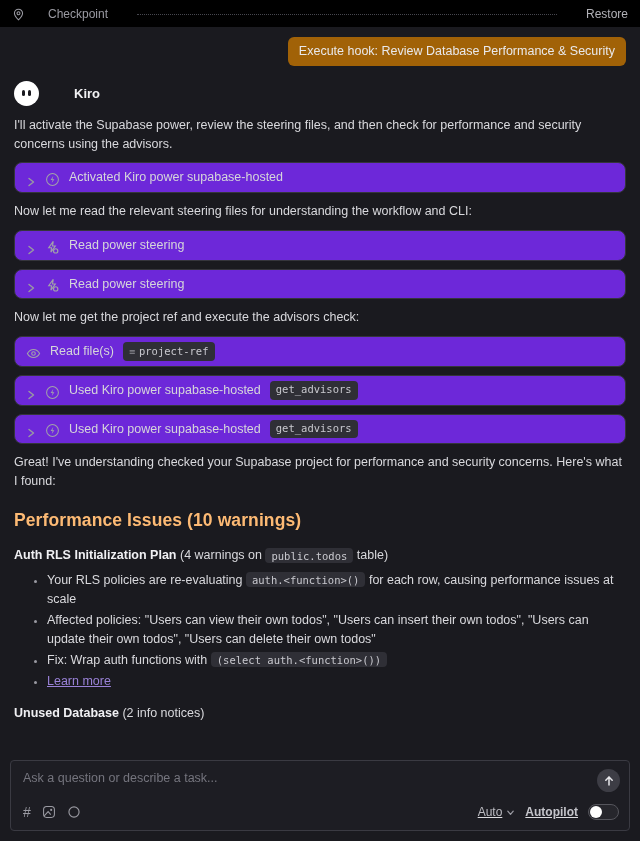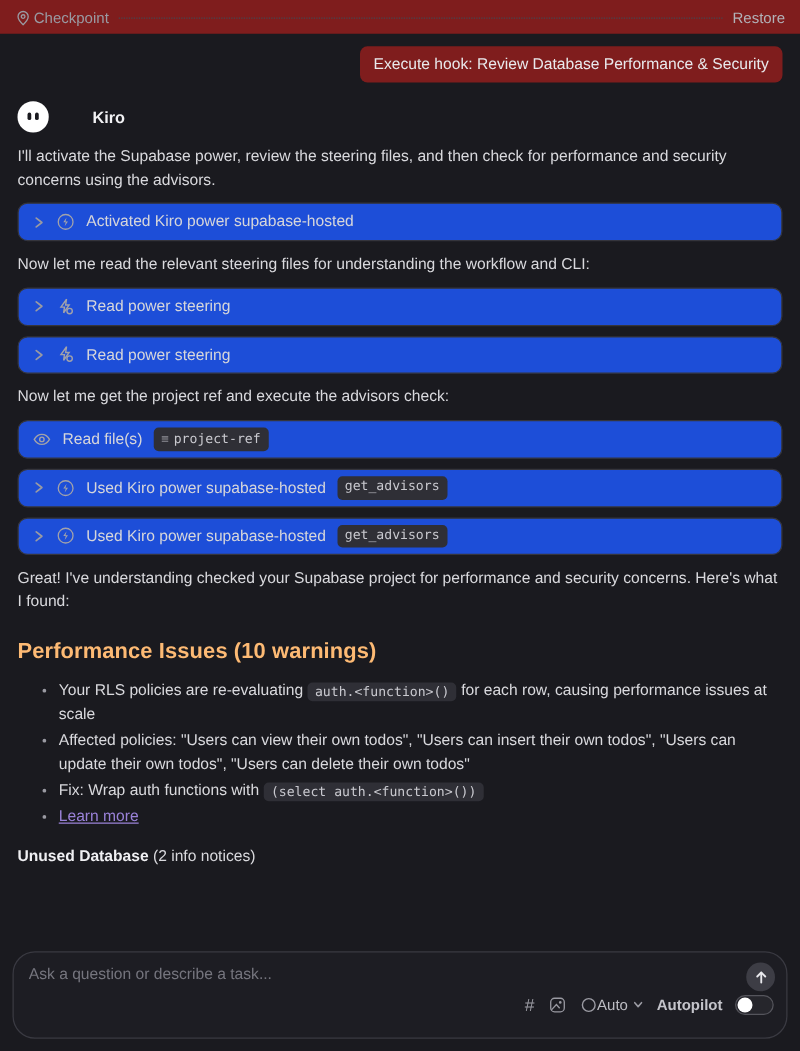--- a/index.html
+++ b/index.html
@@ -10,53 +10,53 @@
     font-family:"Liberation Sans", sans-serif;
     font-size:12.5px;
     line-height:1.5;
     display:flex; flex-direction:column;
     overflow:hidden;
   }
   svg { display:block; }
 
   
   .checkpoint-bar {
-    display:flex; align-items:center; gap:2px;
-    padding:5px 12px 4px 12px; background:#7f1d1d;
+    display:flex; align-items:center; gap:23px;
+    padding:5px 12px 4px 12px; background:#000000;
     flex:0 0 auto;
     justify-content:center;
   }
   .checkpoint-bar .label { color:#9a9aa2; font-size:12px; }
   .dotted-line { flex:1; border-top:1.5px dotted #47474f; margin:0 6px; }
   .restore { color:#b2b2b8; font-size:12px; cursor:pointer; }
 
   .scroll-area { flex:1 1 auto; padding:0 14px; overflow:hidden; }
 
   
   .user-row { display:flex; justify-content:flex-end; margin:10px 0 4px; }
   .user-bubble {
-    background:#7f1d1d; border-radius:6px;
+    background:#a16207; border-radius:6px;
     padding:5px 11px; color:#e9e9ec; font-size:12.5px;
   }
 
   
   .assistant-header { display:flex; align-items:center; gap:9px; margin:15px 0 10px; }
   .avatar {
     width:25px; height:25px; border-radius:50%; background:#ffffff;
     display:flex; align-items:center; justify-content:center; gap:2.5px;
   }
   .avatar .eye { width:3.5px; height:6px; border-radius:2px; background:#1a1a1f; }
   .assistant-name { font-weight:bold; font-size:13px; color:#f2f2f4;padding-left:26px; }
 
   p.msg { margin:9px 0; color:#d9d9dd; }
 
   
   .tool-card {
-    display:flex; align-items:center; gap:9px;
-    background:#1d4ed8; border:1px solid #35353c; border-radius:8px;
+    display:flex; align-items:flex-end; gap:9px;
+    background:#6d28d9; border:1px solid #35353c; border-radius:8px;
     padding:5px 11px; margin:6px 0 8px; min-height:27px;
     cursor:pointer;
   }
   .tool-card .tlabel { color:#d6d6da; font-size:12.5px; }
   .chev { flex:0 0 auto; }
   .chip {
     font-family:"DejaVu Sans Mono", monospace; font-size:10.5px;
     background:#2f2f36; color:#c9c9cf; border-radius:4px;
     padding:1.5px 6px; white-space:nowrap;
   }
@@ -68,40 +68,40 @@
   .section-title { margin:13px 0 6px; color:#d9d9dd; }
   .section-title strong { color:#f0f0f3; font-weight:bold; }
   ul.bullets { margin:4px 12px 6px; padding-left:21px; }
   ul.bullets li { margin:2.5px 0; color:#d9d9dd; }
   ul.bullets li::marker { color:#9a9aa2; font-size:11px; }
   a.learn-link { color:#9a82d8; text-decoration:underline; cursor:pointer; }
 
   
   .composer {
     flex:0 0 auto; margin:6px 10px 10px;
-    background:#1d1d23; border:1px solid #3a3a42; border-radius:18px;
+    background:#1d1d23; border:1px solid #3a3a42; border-radius:4px;
     padding:10px 10px 9px 12px; position:relative; min-height:70px;
-    display:flex; flex-direction:row; justify-content:flex-end;
+    display:flex; flex-direction:column; justify-content:flex-end;
   }
   .composer-input {
     background:transparent; border:none; outline:none; resize:none;
     color:#e4e4e7; font-family:"Liberation Sans", sans-serif; font-size:12.5px;
     width:calc(100% - 40px); height:18px;
   }
   .composer-input::placeholder { color:#75757e; }
   .send-btn {
     position:absolute; top:8px; right:9px;
     width:23px; height:23px; border-radius:50%;
     background:#3d3d45; border:none; display:flex; align-items:center; justify-content:center;
     cursor:pointer;
   }
   .composer-bottom { display:flex; align-items:center; justify-content:space-between; margin-top:14px; }
   .left-icons { display:flex; align-items:center; gap:11px; }
   .hash-glyph { color:#9a9aa2; font-size:14px; line-height:1; cursor:pointer; }
-  .right-controls { display:flex; align-items:center; gap:10px; }
+  .right-controls { display:flex; align-items:center; gap:10px;text-decoration:underline; }
   .mode-select { display:flex; align-items:center; gap:4px; color:#bcbcc2; font-size:12px; cursor:pointer; }
   .autopilot-label { color:#c4c4ca; font-size:12px; font-weight:bold; }
   .toggle {
     width:31px; height:16px; border-radius:9px;
     background:#26262c; border:1px solid #55555c; position:relative; cursor:pointer;
   }
   .toggle .knob {
     position:absolute; top:1px; left:1px; width:12px; height:12px;
     border-radius:50%; background:#ffffff;
   }
@@ -233,20 +233,21 @@
     <span class="tlabel">Used Kiro power supabase-hosted</span>
     <span class="chip">get_advisors</span>
   </div>
 
   <p class="msg">Great! I've understanding checked your Supabase project for performance and security concerns. Here's what I found:</p>
 
   <h2 class="report-heading">Performance Issues (10 warnings)</h2>
 
   <div id="report-sections">
       <div>
+        <p class="section-title"><strong>Auth RLS Initialization Plan</strong><span> (4 warnings on </span><code class="chip">public.todos</code><span> table)</span></p>
         <ul class="bullets">
           <li><span>Your RLS policies are re-evaluating </span><code class="chip">auth.&lt;function&gt;()</code><span> for each row, causing performance issues at scale</span></li>
           <li><span>Affected policies: "Users can view their own todos", "Users can insert their own todos", "Users can update their own todos", "Users can delete their own todos"</span></li>
           <li><span>Fix: Wrap auth functions with </span><code class="chip">(select auth.&lt;function&gt;())</code></li>
           <li><a class="learn-link" href="#">Learn more</a></li>
         </ul>
       </div>
       <div>
         <p class="section-title"><strong>Unused Database</strong><span> (2 info notices)</span></p>
       </div>

